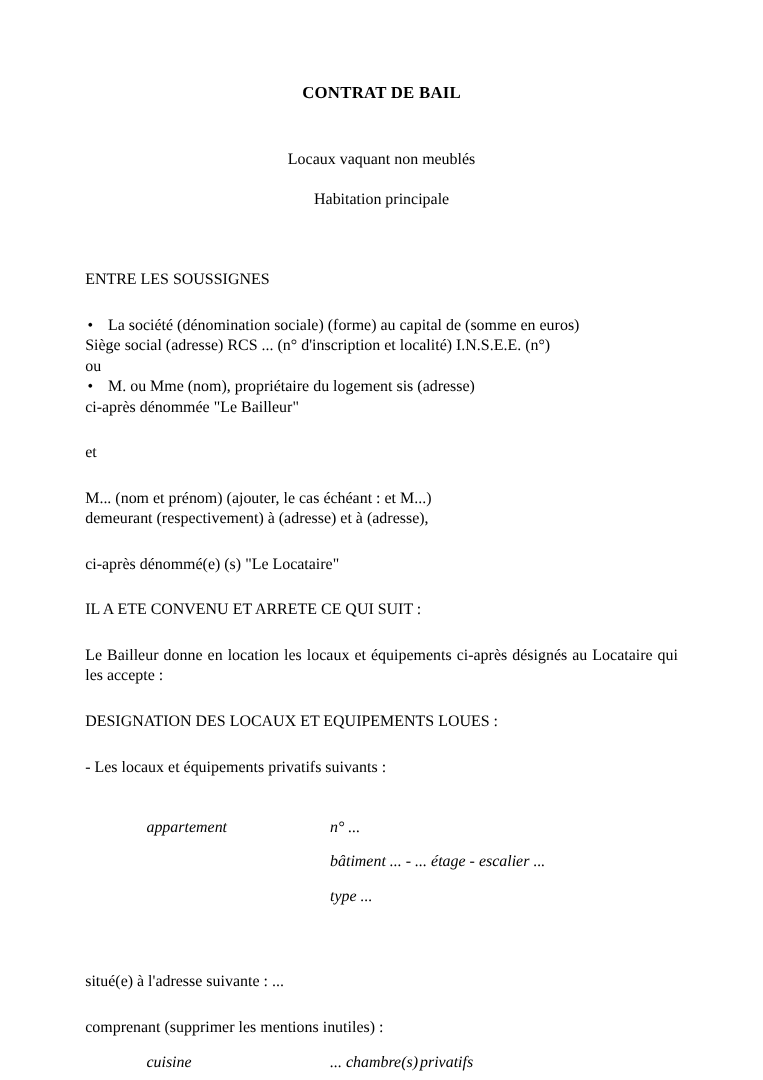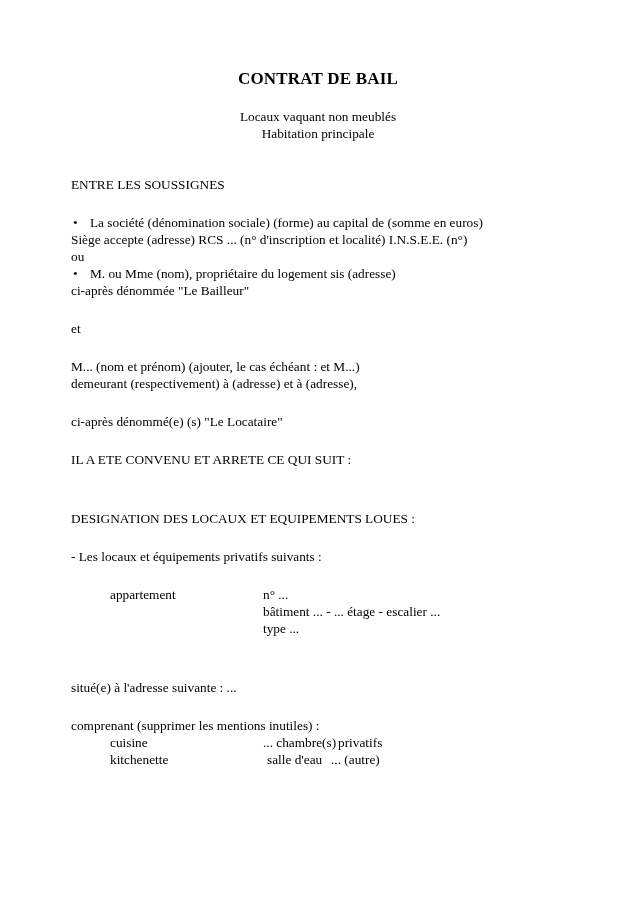--- a/index.html
+++ b/index.html
@@ -24,27 +24,27 @@
     position: absolute;
     left: 71px;
     top: 70px;
     width: 494px;
     font-size: 13.3px;
     line-height: 17px;
   }
   .title {
     text-align: center;
     font-weight: bold;
-    font-size: 17px;
+    font-size: 14px;
     letter-spacing: 0.2px;
     margin: 0;
   }
   .subtitle {
     text-align: center;
-    margin: 0;
+    margin: 16px;
   }
   .spacer-md { height: 21px; }
   .spacer-lg { height: 34px; }
   .block { margin: 0; }
   .line { margin: 0; white-space: pre-wrap; }
   .justify {
     margin: 0;
     text-align: justify;
     text-justify: inter-word;
   }
@@ -55,24 +55,25 @@
   }
   .bullet-dot {
     position: absolute;
     left: 2px;
     top: 0;
     font-size: 13.3px;
     line-height: 17px;
   }
   
   .tab-row {
-    margin: 0;
+    margin: 12px;
     display: block;
     position: relative;
     height: 17px;
+    font-style: italic;
   }
   .col {
     position: absolute;
     top: 0;
     white-space: pre;
   }
   .c1 { left: 39px; }
   .c2 { left: 119px; }
   .c3 { left: 196px; }
   .c4 { left: 267px; }
@@ -95,21 +96,21 @@
 
     <p class="line">ENTRE LES SOUSSIGNES</p>
 
     <div class="spacer-md"></div>
 
     <div class="block">
       <p class="bullet-line">
         <span class="bullet-dot">•</span>
         <span>La société (dénomination sociale) (forme) au capital de (somme en euros)</span>
       </p>
-      <p class="line">Siège accepte (adresse) RCS ... (n° d'inscription et localité) I.N.S.E.E. (n°)</p>
+      <p class="line">Siège social (adresse) RCS ... (n° d'inscription et localité) I.N.S.E.E. (n°)</p>
       <p class="line">ou</p>
     </div>
 
     <div class="block">
       <p class="bullet-line">
         <span class="bullet-dot">•</span>
         <span>M. ou Mme (nom), propriétaire du logement sis (adresse)</span>
       </p>
       <p class="line">ci-après dénommée "Le Bailleur"</p>
     </div>
@@ -128,20 +129,21 @@
     <div class="spacer-md"></div>
 
     <p class="line">ci-après dénommé(e) (s) "Le Locataire"</p>
 
     <div class="spacer-md"></div>
 
     <p class="line">IL A ETE CONVENU ET ARRETE CE QUI SUIT :</p>
 
     <div class="spacer-md"></div>
 
+    <p class="justify">Le Bailleur donne en location les locaux et équipements ci-après désignés au Locataire qui les accepte :</p>
 
     <div class="spacer-md"></div>
 
     <p class="line">DESIGNATION DES LOCAUX ET EQUIPEMENTS LOUES :</p>
 
     <div class="spacer-md"></div>
 
     <p class="line">- Les locaux et équipements privatifs suivants :</p>
 
     <div class="spacer-md"></div>

